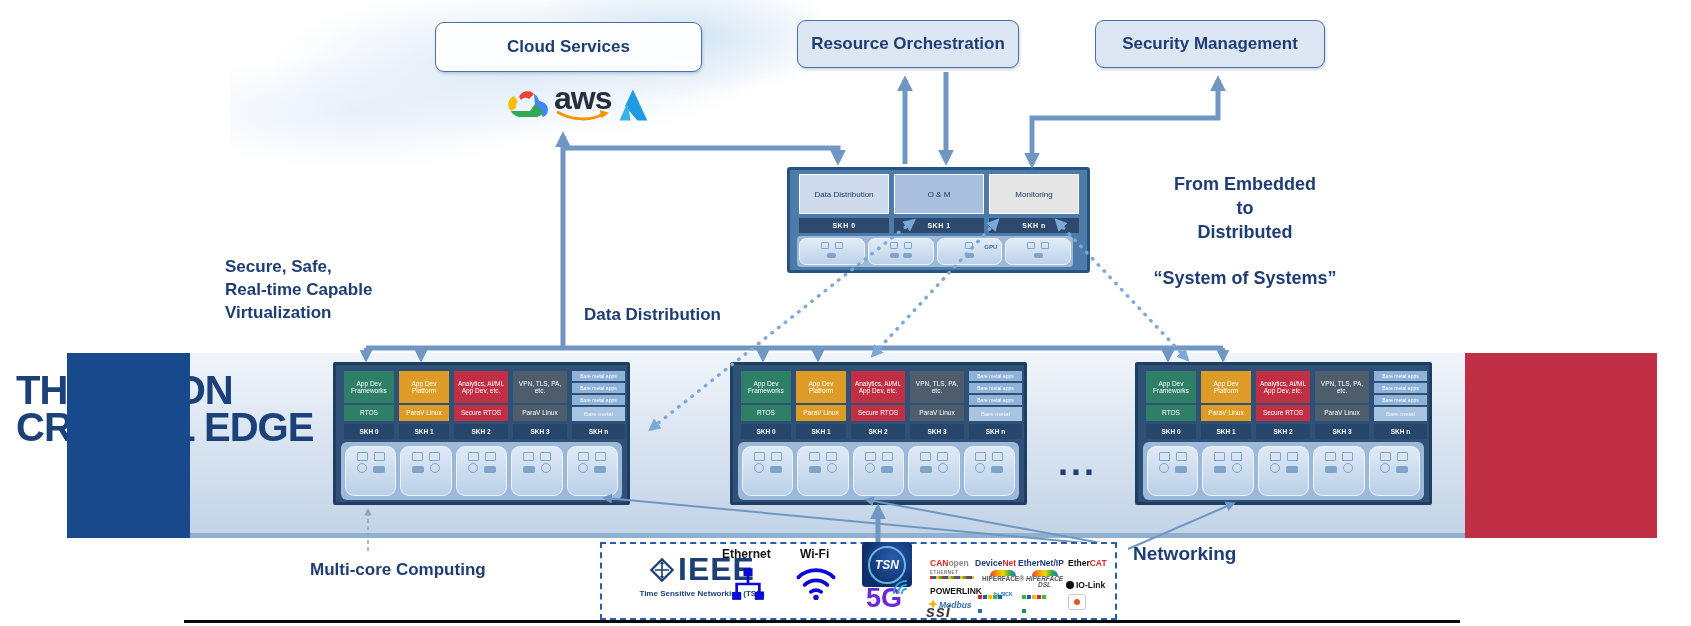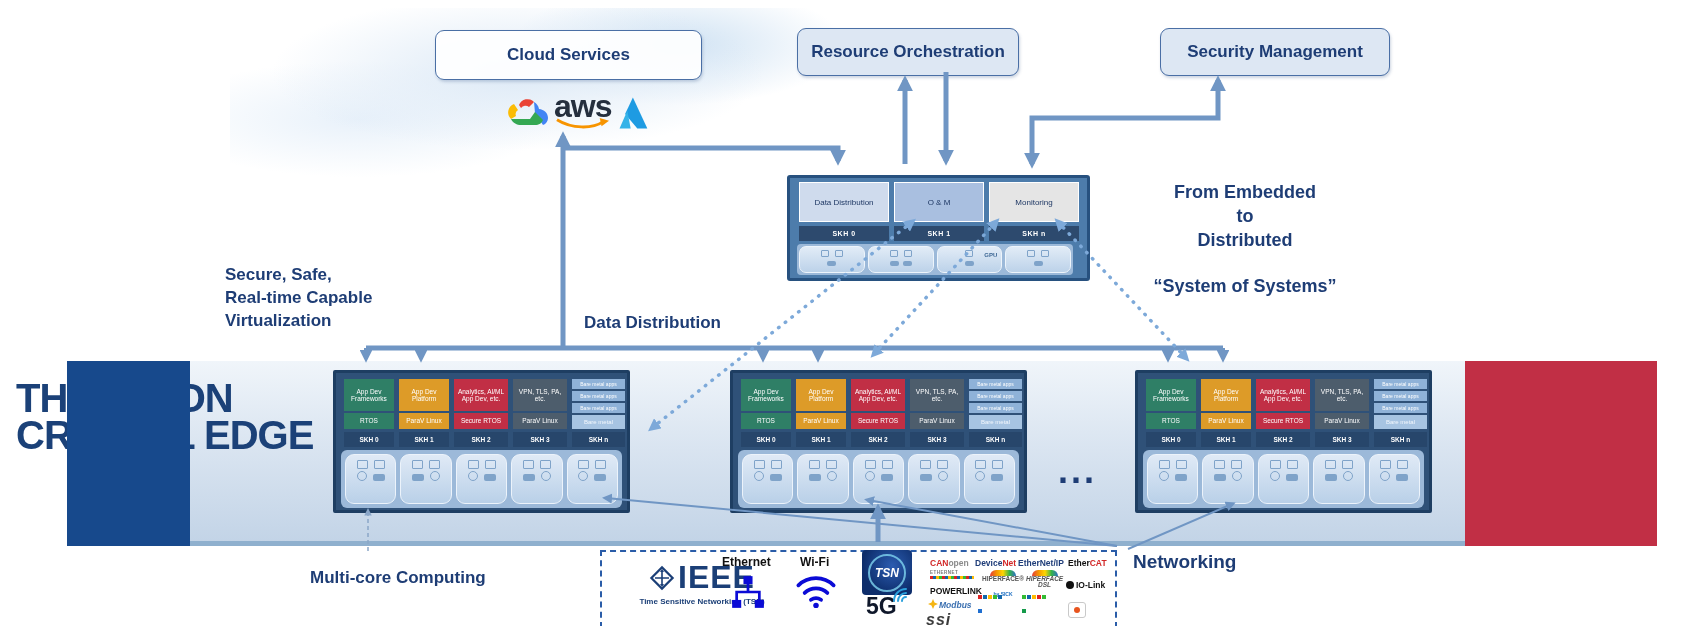--- a/index.html
+++ b/index.html
@@ -1,18 +1,18 @@
 <!DOCTYPE html>
 <html><head>
 <meta charset="utf-8">
 <style>
   html,body{margin:0;padding:0;background:#fff;}
   .stage{position:relative;width:1691px;height:626px;overflow:hidden;background:#fff;
          font-family:"Liberation Sans",sans-serif;}
-  .abs{position:absolute;margin-top:8px;}
+  .abs{position:absolute;}
 
   
   .sky{left:230px;top:0;width:640px;height:185px;
        background:
          radial-gradient(ellipse 55% 60% at 45% 35%, #dce9f6 0%, rgba(255,255,255,0) 70%),
          radial-gradient(ellipse 40% 50% at 70% 20%, #cfe2f3 0%, rgba(255,255,255,0) 65%),
          radial-gradient(ellipse 45% 45% at 20% 60%, #e8f1fa 0%, rgba(255,255,255,0) 70%);}
 
   
   .strip{left:67px;top:353px;width:1590px;height:180px;
@@ -92,21 +92,21 @@
   .ieee{left:612px;top:551px;width:180px;text-align:center;z-index:7;}
   .ieeetxt{font-weight:bold;font-size:32px;color:#1b3f77;letter-spacing:1px;vertical-align:middle;}
   .ieeecap{font-size:8px;font-weight:bold;color:#1b3f77;margin-top:1px;}
   .minilabel{font-size:12px;font-weight:bold;color:#111;z-index:7;}
   .tsn{left:862px;top:542px;width:50px;height:45px;border-radius:4px;z-index:7;
        background:radial-gradient(circle at 60% 35%,#2b5cb0 0%,#0d2d6b 70%);
        display:flex;align-items:center;justify-content:center;}
   .tsnring{position:absolute;width:34px;height:34px;border:2px solid #7fd4f0;border-radius:50%;opacity:.8;}
   .tsntxt{color:#fff;font-weight:bold;font-size:12px;font-style:italic;z-index:1;}
   .fiveg{left:866px;top:585px;z-index:7;}
-  .fivegtxt{font-weight:bold;font-size:23px;color:#0f172a;line-height:26px;}
+  .fivegtxt{font-weight:bold;font-size:27px;color:#6d28d9;line-height:26px;}
 
   
   .proto{position:absolute;z-index:7;white-space:nowrap;}
   .p-navy{color:#1e3c78;font-weight:bold;font-size:8.5px;}
   .p-red{color:#d22828;font-weight:bold;font-size:8.5px;}
   .p-gray{color:#8a8a8a;font-weight:bold;font-size:8.5px;}
   .p-blk{color:#111;font-weight:bold;font-size:8.5px;text-align:center;}
   .tinycap{font-size:4.5px;color:#777;font-weight:bold;letter-spacing:.5px;display:block;line-height:4px;}
   .clrstrip{display:block;width:44px;height:3px;margin:1px 0;
             background:repeating-linear-gradient(90deg,#d22 0 3px,#16a 3px 6px,#fb0 6px 9px,#3b3 9px 12px);}
@@ -188,21 +188,21 @@
     </g>
     <path d="M368 551 V511" stroke="#8aa6c8" stroke-width="1.5" stroke-dasharray="4 3" fill="none" marker-end="url(#ms)"></path>
   </svg>
 
   <div class="abs tbox white" style="left:435px;top:22px;width:265px;height:48px;">
     <span>Cloud Services</span>
   </div>
   <div class="abs tbox blue" style="left:797px;top:20px;width:220px;height:46px;">
     <span>Resource Orchestration</span>
   </div>
-  <div class="abs tbox blue" style="left:1160px;top:20px;width:228px;height:46px;">
+  <div class="abs tbox blue" style="left:1095px;top:20px;width:228px;height:46px;">
     <span>Security Management</span>
   </div>
 
   <div class="abs gc">
     <svg width="48" height="40" viewBox="0 0 48 36">
       <path fill="#ea4335" d="M16 13a9 9 0 0 1 15-3l-5 5a5.5 5.5 0 0 0-8 1z"></path>
       <path fill="#4285f4" d="M31 10a10 10 0 0 1 5 7c5 .5 9 4 9 9 0 3-2 6-5 7l-8-12z"></path>
       <path fill="#fbbc05" d="M8 27a9 9 0 0 1 3-15l4 6a5 5 0 0 0-2 6z"></path>
       <path fill="#34a853" d="M8 27c2 4 6 6 10 6h14c4 0 7-2 8-5l-8-8-5 7H13z"></path>
     </svg>

